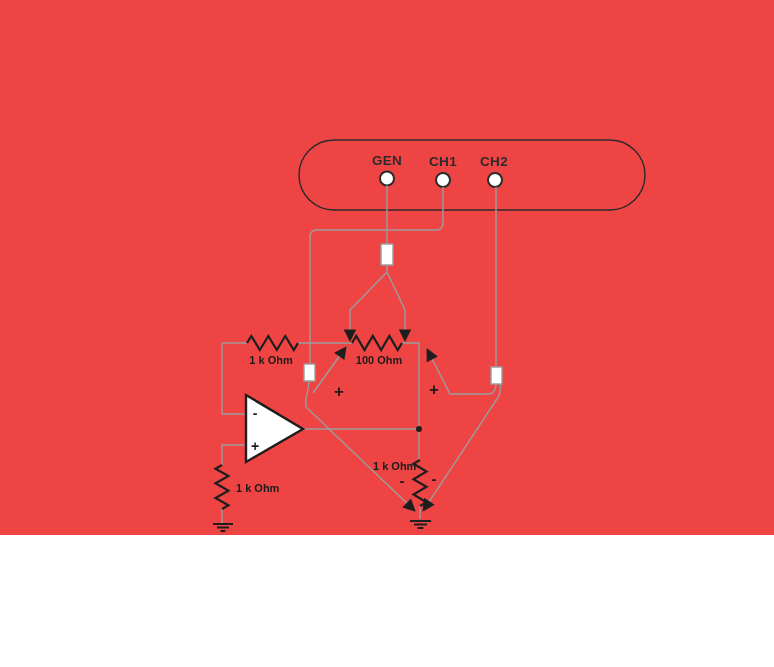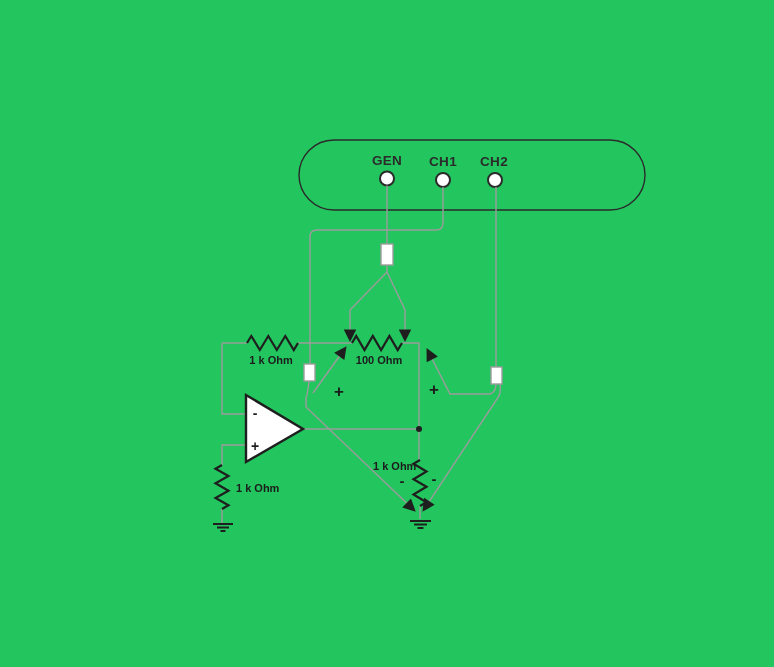--- a/index.html
+++ b/index.html
@@ -1,20 +1,20 @@
 <!DOCTYPE html>
 <html><head>
 <meta charset="utf-8">
 <style>
   html, body { margin: 0; padding: 0; background: #ffffff; }
   .canvas {
     position: relative;
     width: 774px;
-    height: 667px;
-    background: #22c55e;
+    height: 535px;
+    background: #ef4444;
     overflow: hidden;
     font-family: "Liberation Sans", sans-serif;
   }
   svg { display: block; }
   text {
     font-family: "Liberation Sans", sans-serif;
     fill: #2b2b2b;
   }
   .term-label { font-size: 13.5px; font-weight: 600; letter-spacing: 0.3px; }
   .res-label  { font-size: 11px;  font-weight: 700; fill: #1c1c1c; }

